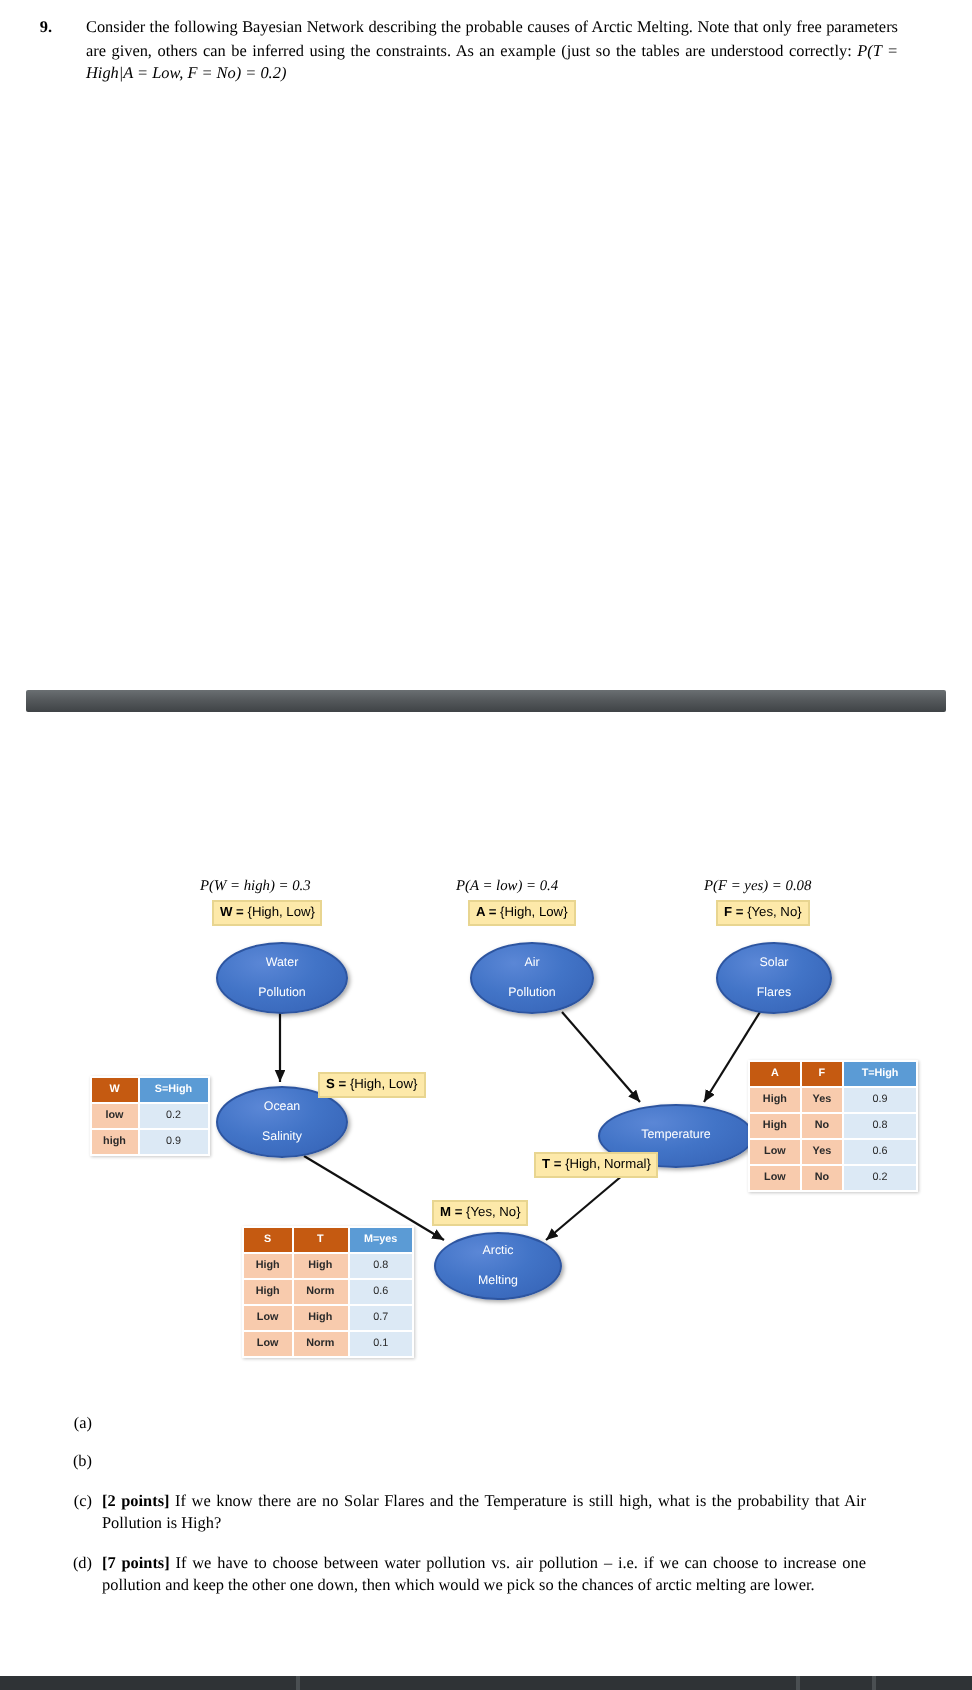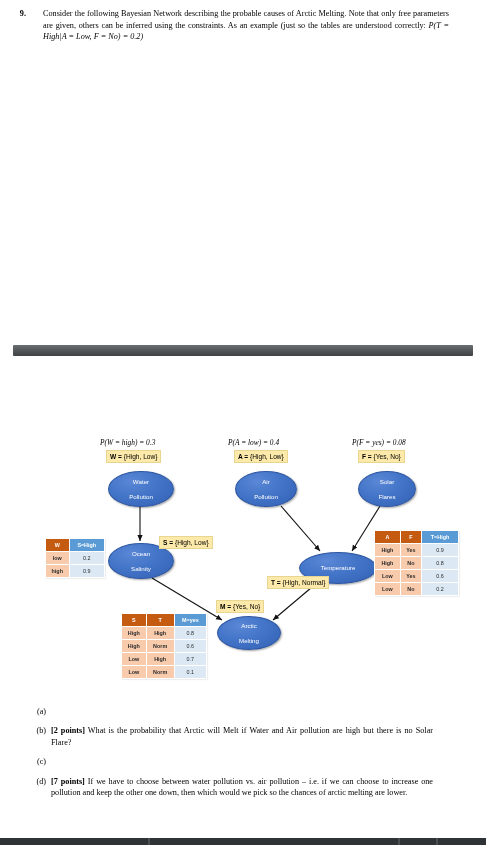--- a/index.html
+++ b/index.html
@@ -379,24 +379,24 @@
   </table>
 
 </div>
 
 <div class="parts">
   <div class="part">
     <div class="part-tag">(a)</div>
   </div>
   <div class="part">
     <div class="part-tag">(b)</div>
-    <div class="part-text"><b>[2 points]</b><span> What is the probability that Arctic will Melt if Water and Air pollution are high but there is no Solar Flare?</span></div>
   </div>
   <div class="part">
     <div class="part-tag">(c)</div>
+    <div class="part-text"><b>[2 points]</b><span> If we know there are no Solar Flares and the Temperature is still high, what is the probability that Air Pollution is High?</span></div>
   </div>
   <div class="part">
     <div class="part-tag">(d)</div>
     <div class="part-text"><b>[7 points]</b><span> If we have to choose between water pollution vs. air pollution – i.e. if we can choose to increase one pollution and keep the other one down, then which would we pick so the chances of arctic melting are lower.</span></div>
   </div>
 </div>
 
 <div class="bottom-bar">
   <div class="seg seg1"></div>
   <div class="seg seg2"></div>

